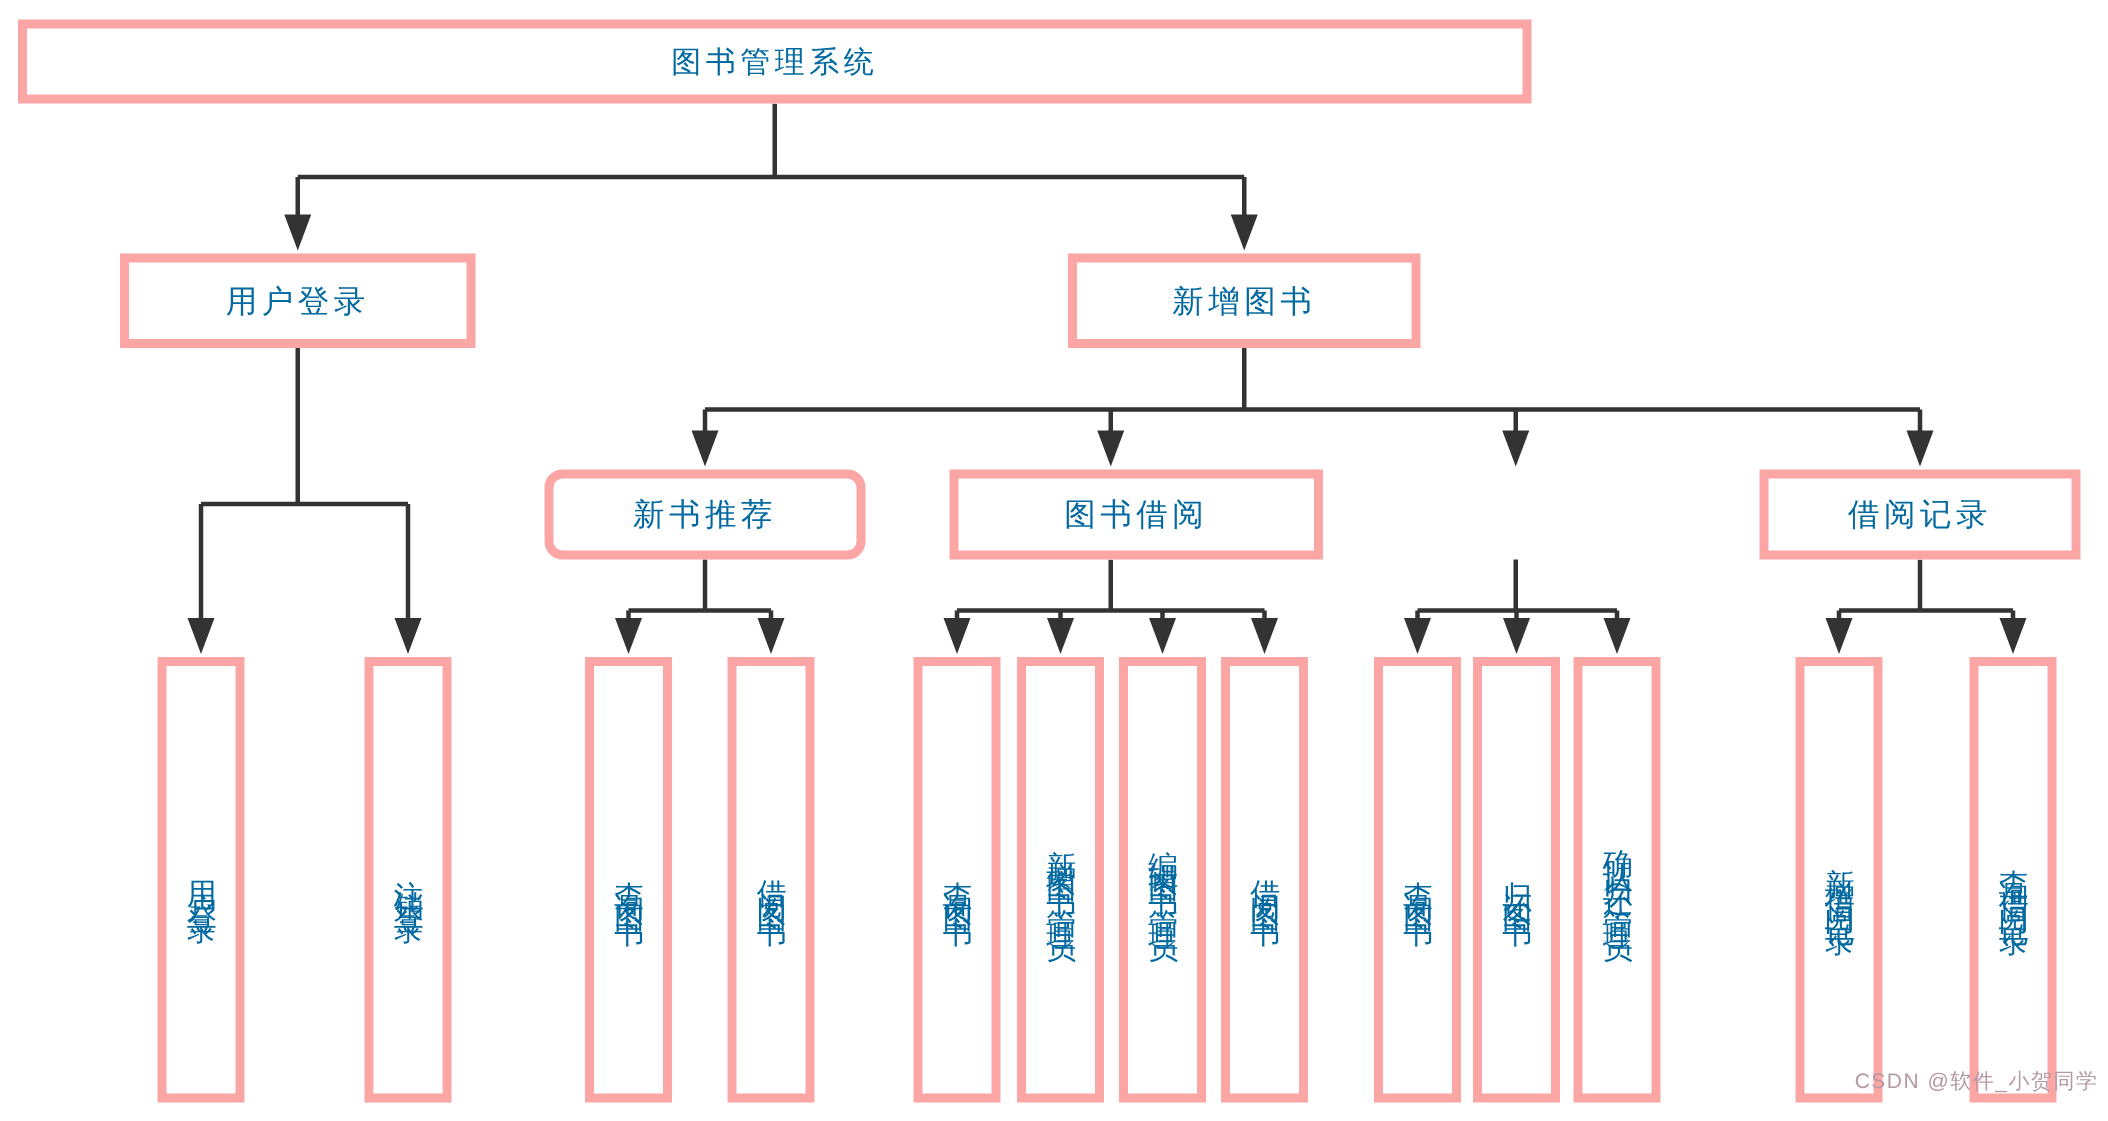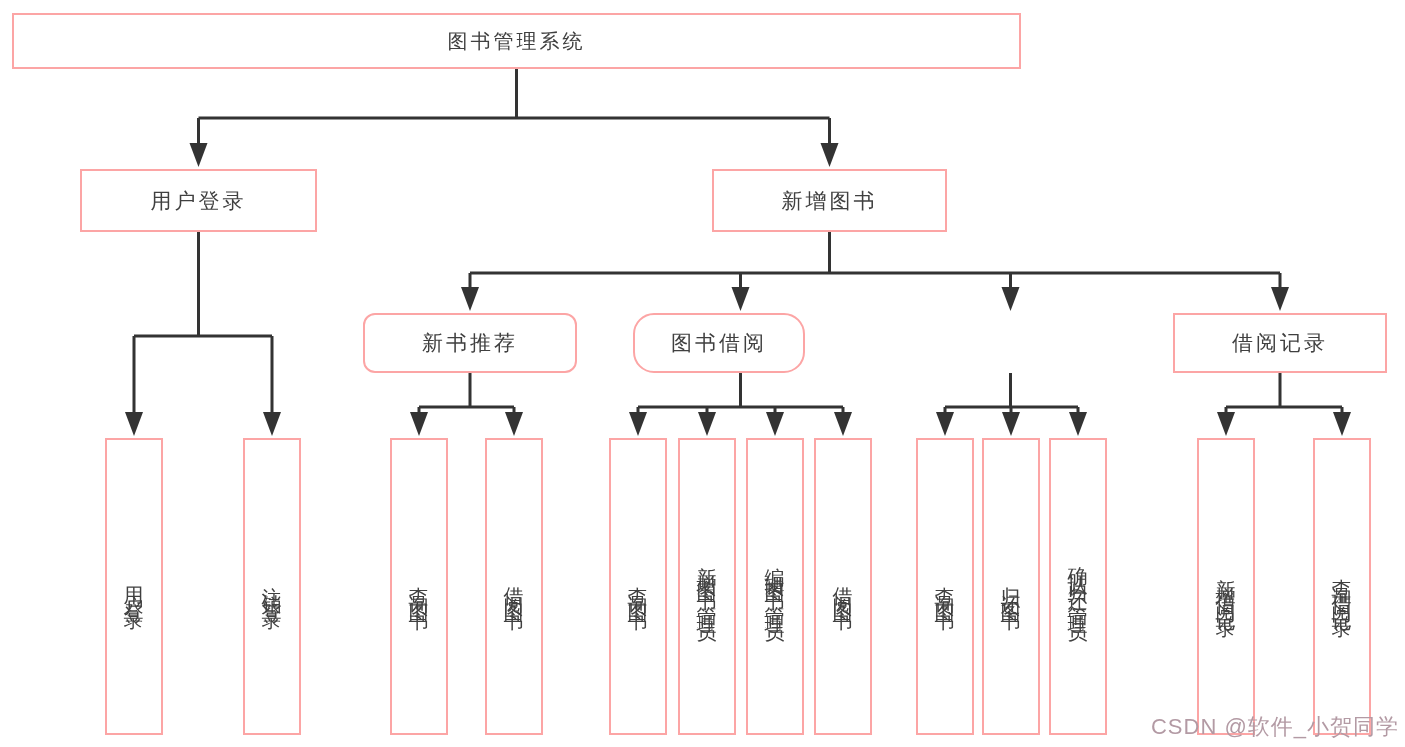--- a/index.html
+++ b/index.html
@@ -12,38 +12,38 @@
     overflow: hidden;
   }
   #connector-layer {
     position: absolute;
     left: 0; top: 0;
     width: 1405px; height: 747px;
   }
   .node {
     position: absolute;
     box-sizing: border-box;
-    border: 2px solid #fca5a5;
+    border: 6px solid #fca5a5;
     background: #ffffff;
     display: flex;
     align-items: center;
     justify-content: center;
-    color: #404040;
+    color: #0369a1;
   }
   .hnode span {
     font-size: 21px;
     letter-spacing: 3px;
     white-space: nowrap;
   }
   #node-root { left: 12px; top: 13px; width: 1009px; height: 56px; }
   #node-root span { font-size: 20px; }
   #node-user-login { left: 80px;  top: 169px; width: 237px; height: 63px; }
   #node-book-management { left: 712px; top: 169px; width: 235px; height: 63px; }
   #node-new-book-recommend { left: 363px;  top: 313px; width: 214px; height: 60px; border-radius: 12px; }
-  #node-book-borrowing     { left: 633px;  top: 313px; width: 172px; height: 60px; border-radius: 21px; }
+  #node-book-borrowing     { left: 633px;  top: 313px; width: 249px; height: 60px; }
   #node-current-borrowing  { left: 903px;  top: 313px; width: 215px; height: 60px; }
   #node-borrowing-records  { left: 1173px; top: 313px; width: 214px; height: 60px; }
   .leaf { top: 438px; width: 58px; height: 297px; }
   .leaf span {
     writing-mode: vertical-rl;
     text-orientation: mixed;
     font-size: 20px;
     letter-spacing: 8px;
     line-height: 1;
   }
@@ -57,21 +57,21 @@
   #leaf-borrow-books-2      { left: 814px; }
   #leaf-query-books-3       { left: 916px; }
   #leaf-return-books        { left: 982px; }
   #leaf-confirm-return      { left: 1049px; }
   #leaf-add-borrow-record   { left: 1197px; }
   #leaf-query-borrow-record { left: 1313px; }
   #watermark {
     position: absolute;
     right: 6px;
     top: 712px;
-    font-size: 22px;
+    font-size: 14px;
     color: #b39aa4;
     letter-spacing: 1px;
     z-index: 10;
     white-space: nowrap;
   }
 </style>
 </head>
 <body>
 
 <div id="canvas">

